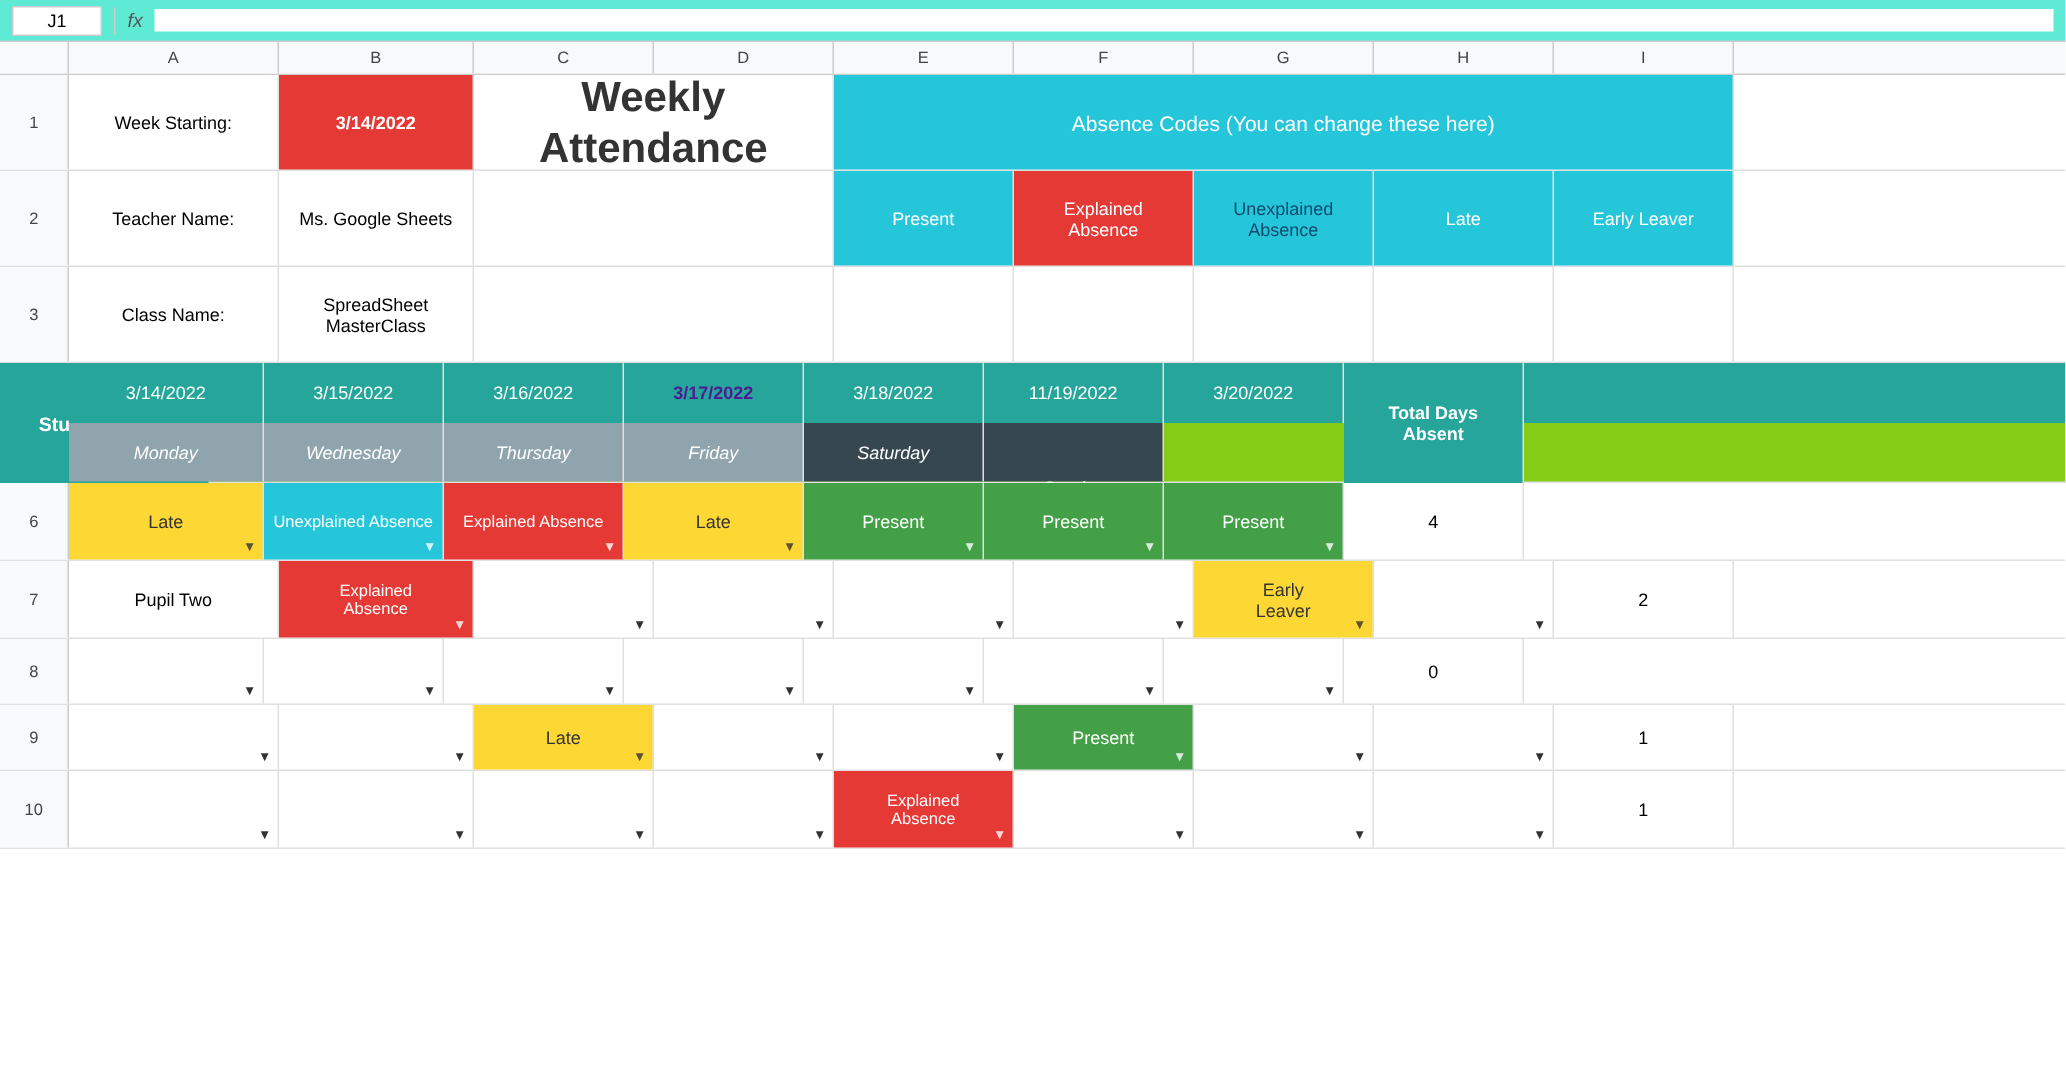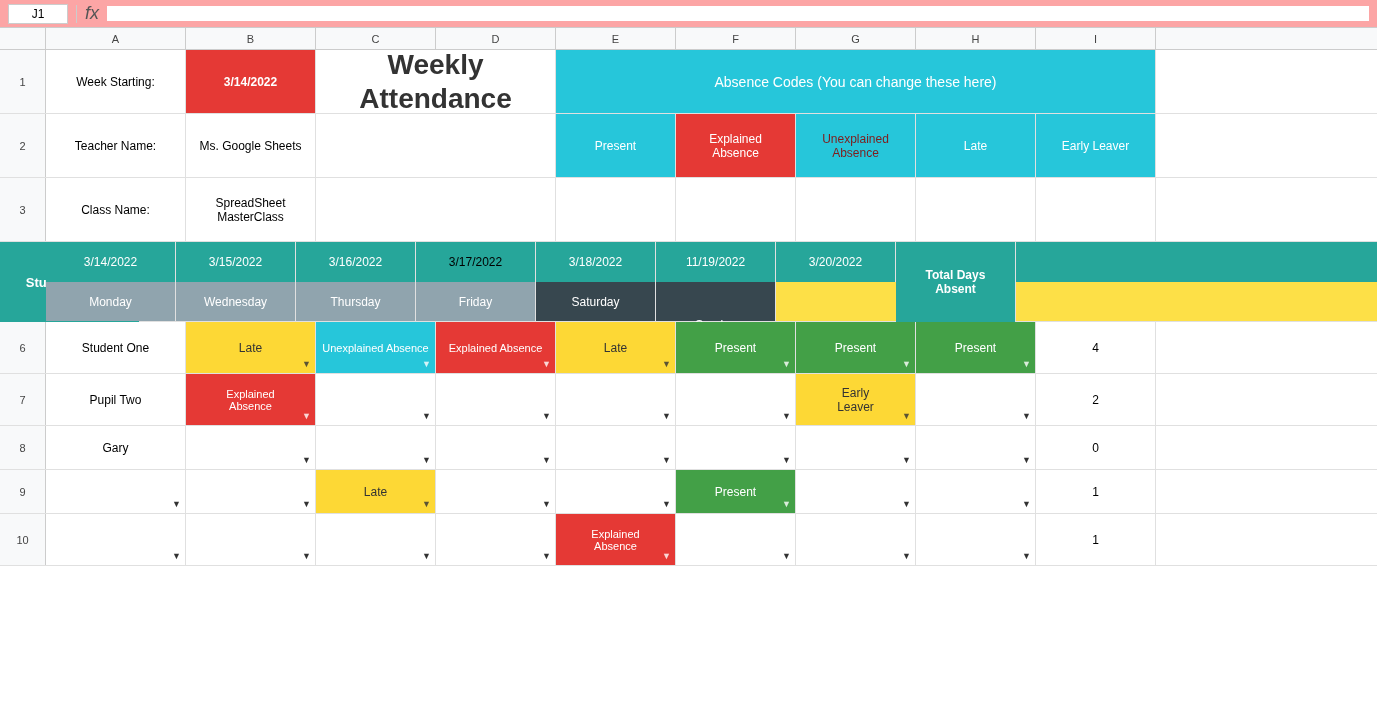--- a/index.html
+++ b/index.html
@@ -4,35 +4,35 @@
   <style>
     * { box-sizing: border-box; margin: 0; padding: 0; }
     body { font-family: Arial, sans-serif; font-size: 13px; background: #fff; overflow: hidden; }
 
     
     .formula-bar {
       display: flex;
       align-items: center;
       height: 28px;
       border-bottom: 1px solid #ccc;
-      background: #fca5a5;
+      background: #5eead4;
       padding: 0 8px;
       gap: 8px;
     }
     .cell-ref {
       width: 60px;
       border: 1px solid #ccc;
       padding: 2px 4px;
       font-size: 12px;
       text-align: center;
     }
     .fx-icon {
       color: #555;
       font-style: italic;
-      font-size: 18px;
+      font-size: 13px;
     }
     .formula-input {
       flex: 1;
       border: none;
       outline: none;
       font-size: 13px;
     }
 
     
     .col-headers {
@@ -203,21 +203,21 @@
     <div class="cell col-e bg-teal-header">
       <span style="color:#fff;">Present</span>
     </div>
 
     <div class="cell col-f bg-red">
       <span style="color:#fff;white-space:pre-line;">Explained
 Absence</span>
     </div>
 
     <div class="cell col-g bg-teal-header">
-      <span style="color:#7f1d1d;white-space:pre-line;">Unexplained
+      <span style="color:#0c4a6e;white-space:pre-line;">Unexplained
 Absence</span>
     </div>
 
     <div class="cell col-h bg-teal-header">
       <span style="color:#fff;">Late</span>
     </div>
 
     <div class="cell col-i bg-teal-header">
       <span style="color:#fff;">Early Leaver</span>
     </div>
@@ -249,38 +249,38 @@
     <div class="cell col-b bg-teal">
       <span style="color:#fff;">3/14/2022</span>
     </div>
     <div class="cell col-c bg-teal">
       <span style="color:#fff;">3/15/2022</span>
     </div>
     <div class="cell col-d bg-teal">
       <span style="color:#fff;">3/16/2022</span>
     </div>
     <div class="cell col-e bg-teal">
-      <span style="color:#000000;">3/17/2022</span>
+      <span style="color:#4c1d95;font-weight:bold;">3/17/2022</span>
     </div>
     <div class="cell col-f bg-teal">
       <span style="color:#fff;">3/18/2022</span>
     </div>
     <div class="cell col-g bg-teal">
       <span style="color:#fff;">11/19/2022</span>
     </div>
     <div class="cell col-h bg-teal">
       <span style="color:#fff;">3/20/2022</span>
     </div>
     <div class="cell col-i bg-teal" style="height:80px;align-items:center;font-weight:bold;color:#fff;white-space:pre-line;">
       <span>Total Days
 Absent</span>
     </div>
   </div>
 
-  <div class="grid-row row-h5" style="background:#fde047;">
+  <div class="grid-row row-h5" style="background:#84cc16;font-style:italic;">
     <div class="row-num" style="background:#f8f9fa;">5</div>
 
     <div class="cell col-b bg-blue-gray">
       <span style="color:#fff;">Monday</span>
     </div>
     <div class="cell col-d bg-blue-gray">
       <span style="color:#fff;">Wednesday</span>
     </div>
     <div class="cell col-e bg-blue-gray">
       <span style="color:#fff;">Thursday</span>
@@ -292,23 +292,20 @@
       <span style="color:#fff;">Saturday</span>
     </div>
     <div class="cell col-h bg-dark-gray">
       <span style="color:#fff;margin-top:46px;">Sunday</span>
     </div>
 
   </div>
 
   <div class="grid-row row-h6">
     <div class="row-num">6</div>
-    <div class="cell col-a">
-      <span>Student One</span>
-    </div>
     <div class="cell col-b bg-yellow" style="position:relative;">
       <span>Late</span>
       <span class="dropdown-arrow">▼</span>
     </div>
     <div class="cell col-c bg-teal-header" style="position:relative;">
       <span style="color:#fff;font-size:11px;">Unexplained Absence</span>
       <span class="dropdown-arrow" style="color:#fff;">▼</span>
     </div>
     <div class="cell col-d bg-red" style="position:relative;">
       <span style="color:#fff;font-size:11px;">Explained Absence</span>
@@ -365,23 +362,20 @@
     <div class="cell col-h" style="position:relative;">
       <span class="dropdown-arrow">▼</span>
     </div>
     <div class="cell col-i">
       <span>2</span>
     </div>
   </div>
 
   <div class="grid-row row-h8">
     <div class="row-num">8</div>
-    <div class="cell col-a">
-      <span>Gary</span>
-    </div>
     <div class="cell col-b" style="position:relative;">
       <span class="dropdown-arrow">▼</span>
     </div>
     <div class="cell col-c" style="position:relative;">
       <span class="dropdown-arrow">▼</span>
     </div>
     <div class="cell col-d" style="position:relative;">
       <span class="dropdown-arrow">▼</span>
     </div>
     <div class="cell col-e" style="position:relative;">

